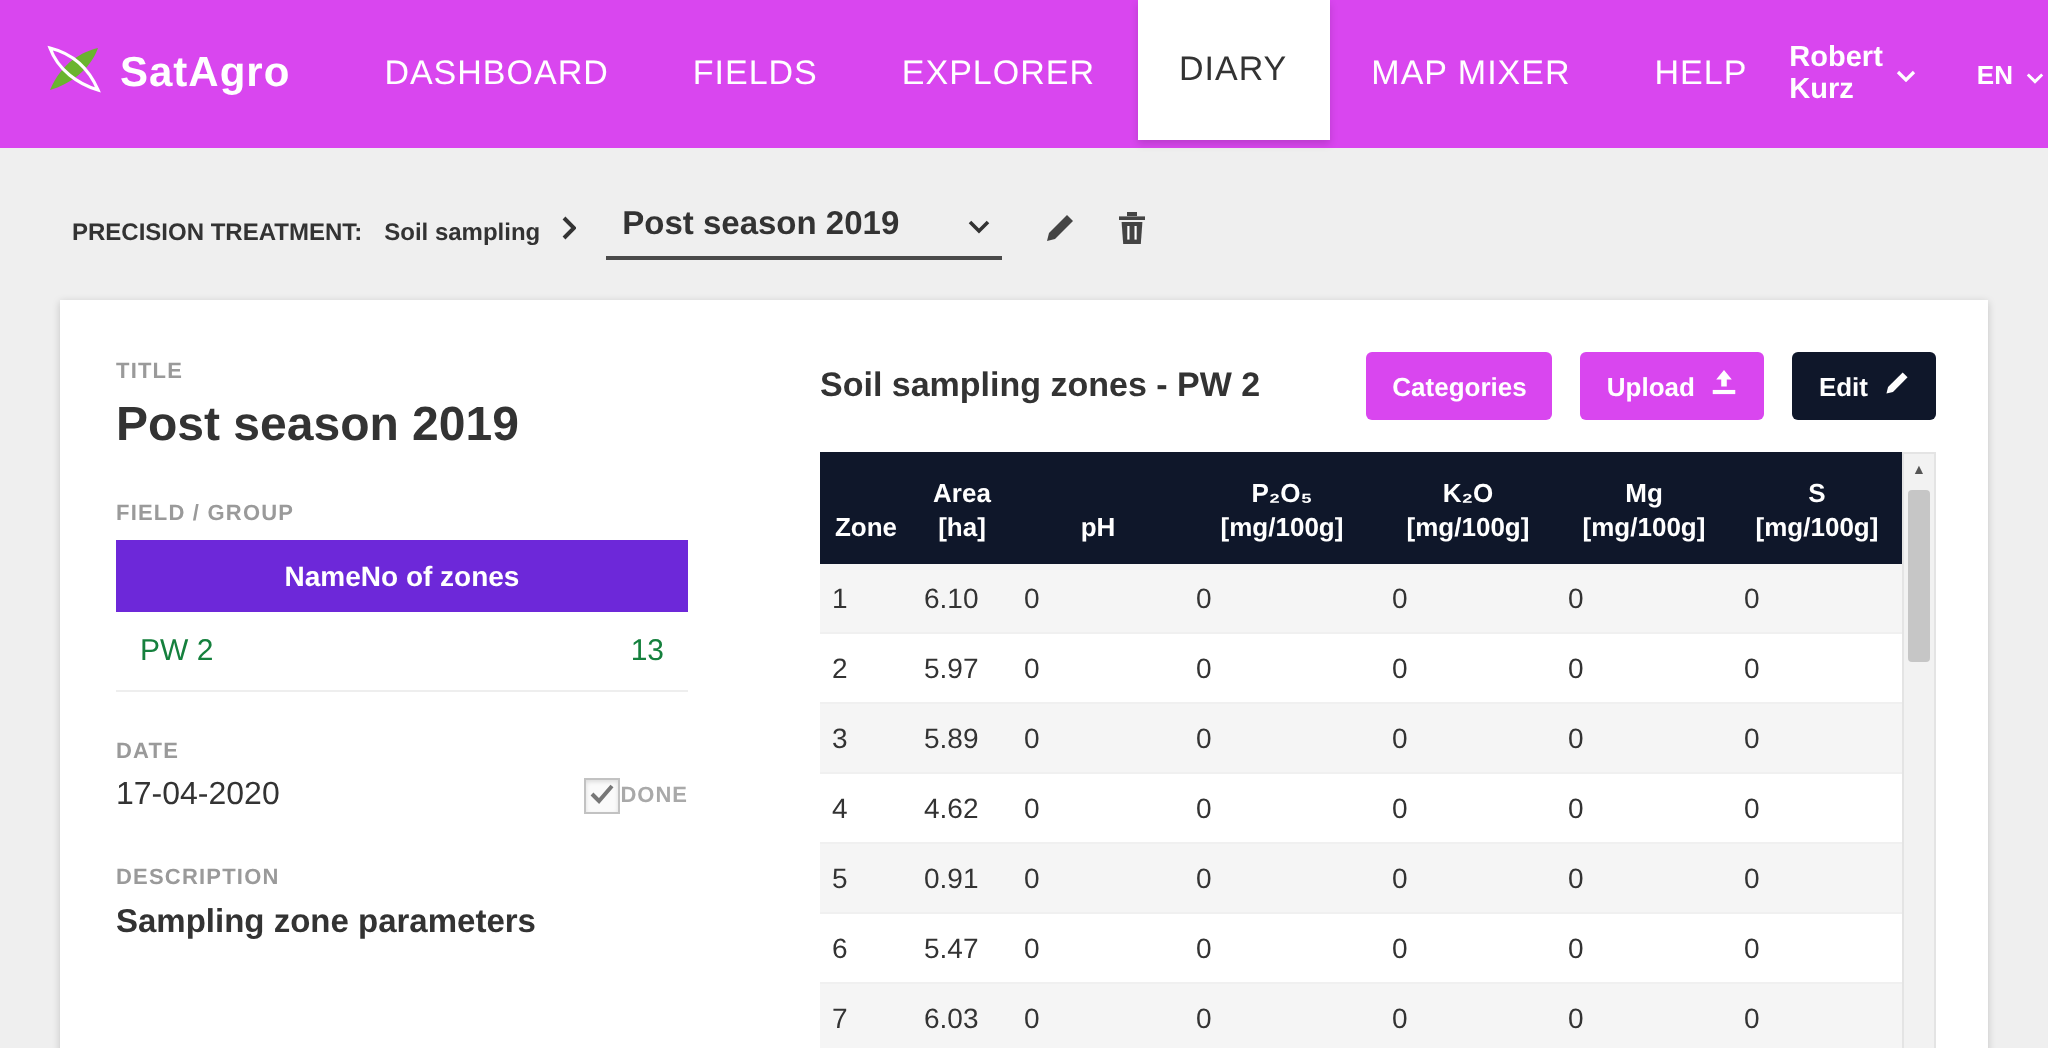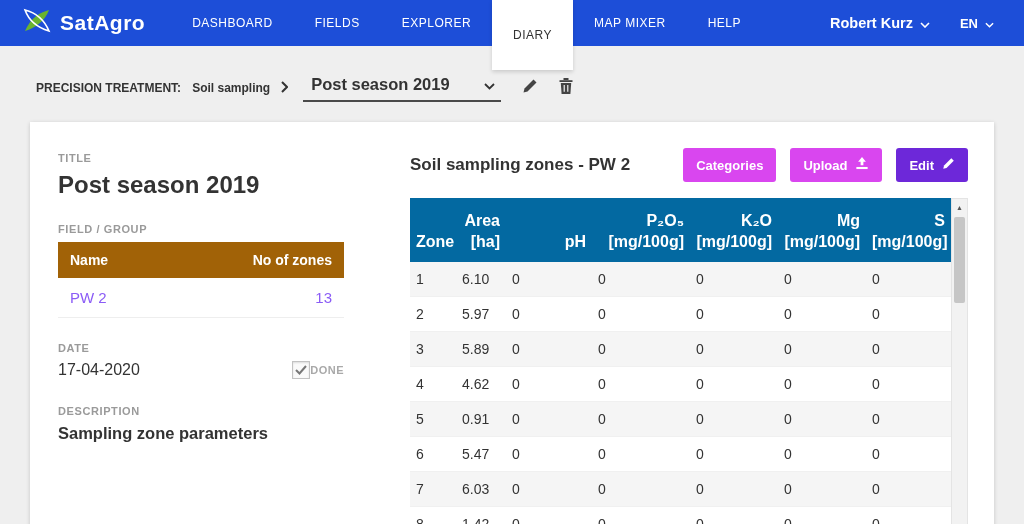--- a/index.html
+++ b/index.html
@@ -1,26 +1,26 @@
 <!DOCTYPE html>
 <html><head>
 <meta charset="utf-8">
 <style>
   * { margin:0; padding:0; box-sizing:border-box; }
   html, body { width:1024px; height:524px; overflow:hidden; background:#efefef;
     font-family:"Liberation Sans", sans-serif; }
 
   
-  .navbar { height:46px; background:#1d4ed8; display:flex; align-items:stretch;
+  .navbar { height:74px; background:#d946ef; display:flex; align-items:stretch;
     padding-left:22px; position:relative; }
   .brand { display:flex; align-items:center; gap:8px; margin-right:26px; cursor:pointer; }
   .brand-text { color:#fff; font-size:21px; font-weight:bold; letter-spacing:.5px; }
   .nav-items { display:flex; }
   .nav-item { display:flex; align-items:center; padding:0 21px; color:#fff;
-    font-size:12px; letter-spacing:.5px; cursor:pointer; white-space:nowrap;text-align:right; }
+    font-size:17px; letter-spacing:.5px; cursor:pointer; white-space:nowrap;text-align:right; }
   .nav-item.active { background:#fff; color:#333; height:70px; box-shadow:0 2px 4px rgba(0,0,0,.15); }
   .nav-right { margin-left:auto; display:flex; align-items:center; gap:30px; padding-right:30px; }
   .nav-user, .nav-lang { color:#fff; display:flex; align-items:center; gap:7px; cursor:pointer; }
   .nav-user { font-size:14.5px; font-weight:bold; }
   .nav-lang { font-size:13px; font-weight:bold; }
   .chev { display:inline-block; }
 
   
   .breadcrumb-bar { display:flex; align-items:center; margin:28px 0 0 36px; gap:11px; }
   .bc-text { font-size:12px; font-weight:bold; color:#333; }
@@ -31,48 +31,48 @@
 
   
   .card { position:relative; margin:20px 30px 0; background:#fff; height:430px;
     box-shadow:0 1px 4px rgba(0,0,0,.18); display:flex; }
 
   
   .left-panel { width:340px; padding:30px 26px 0 28px; }
   .small-label { font-size:11px; font-weight:bold; color:#9a9a9a; letter-spacing:.6px; margin-bottom:7px; }
   .entry-title { font-size:24px; font-weight:bold; color:#333; margin-bottom:24px; }
   .field-table { width:100%; margin-bottom:24px; }
-  .field-table-header { background:#a16207; color:#fff; font-weight:bold; font-size:14px;
-    display:flex; justify-content:space-between; padding:10px 12px; }
+  .field-table-header { background:#6d28d9; color:#fff; font-weight:bold; font-size:14px;
+    display:flex; justify-content:center; padding:10px 12px; }
   .field-table-row { display:flex; justify-content:space-between; padding:11px 12px;
-    font-size:15px; color:#8b5cf6; border-bottom:1px solid #eee; }
+    font-size:15px; color:#15803d; border-bottom:1px solid #eee; }
   .date-row { display:flex; justify-content:space-between; align-items:center; margin-bottom:26px; }
   .date-value { font-size:16px; color:#333; }
   .done-wrap { display:flex; align-items:center; gap:0; }
   .checkbox { width:18px; height:18px; background:#fafafa; border:1px solid #c2c2c2;
     box-shadow:inset 0 1px 2px rgba(0,0,0,.12); display:flex; align-items:center;
     justify-content:center; cursor:pointer; }
   .done-label { font-size:11px; font-weight:bold; color:#a9a9a9; letter-spacing:.5px; }
   .description-value { font-size:16.5px; font-weight:bold; color:#333; }
 
   
   .right-panel { flex:1; padding:26px 26px 0 40px; display:flex; flex-direction:column; }
   .panel-header { display:flex; align-items:center; margin-bottom:16px; }
   .panel-title { font-size:17px; font-weight:bold; color:#333; }
   .btn-group { margin-left:auto; display:flex; gap:14px; }
   .btn { border:none; border-radius:3px; padding:9px 13px; font-size:13px; font-weight:bold;
     color:#fff; display:flex; align-items:center; gap:8px; cursor:pointer;
     font-family:"Liberation Sans", sans-serif; }
   .btn-green { background:#d946ef; }
-  .btn-dark { background:#6d28d9; }
+  .btn-dark { background:#0f172a; }
 
   .table-area { position:relative; flex:1; padding-right:17px; }
   table { width:100%; border-collapse:collapse; table-layout:fixed; }
-  thead th { background:#0369a1; color:#fff; font-weight:bold; font-size:16px;
-    text-align:right; vertical-align:bottom; padding:12px 6px 10px; line-height:1.32; }
+  thead th { background:#0f172a; color:#fff; font-weight:bold; font-size:13px;
+    text-align:center; vertical-align:bottom; padding:12px 6px 10px; line-height:1.32; }
   tbody td { padding:9px 6px; font-size:14px; color:#333; border-bottom:1px solid #f0f0f0; }
   tbody tr:nth-child(odd) { background:#f5f5f5; }
 
   
   .scrollbar { position:absolute; top:0; right:0; width:17px; height:100%;
     background:#f2f2f2; border:1px solid #e4e4e4; }
   .scroll-up { height:17px; display:flex; align-items:center; justify-content:center;
     font-size:7px; color:#555; cursor:pointer; }
   .scroll-thumb { position:absolute; top:18px; left:2px; right:2px; height:86px;
     background:#c6c6c6; border-radius:2px; cursor:pointer; }

